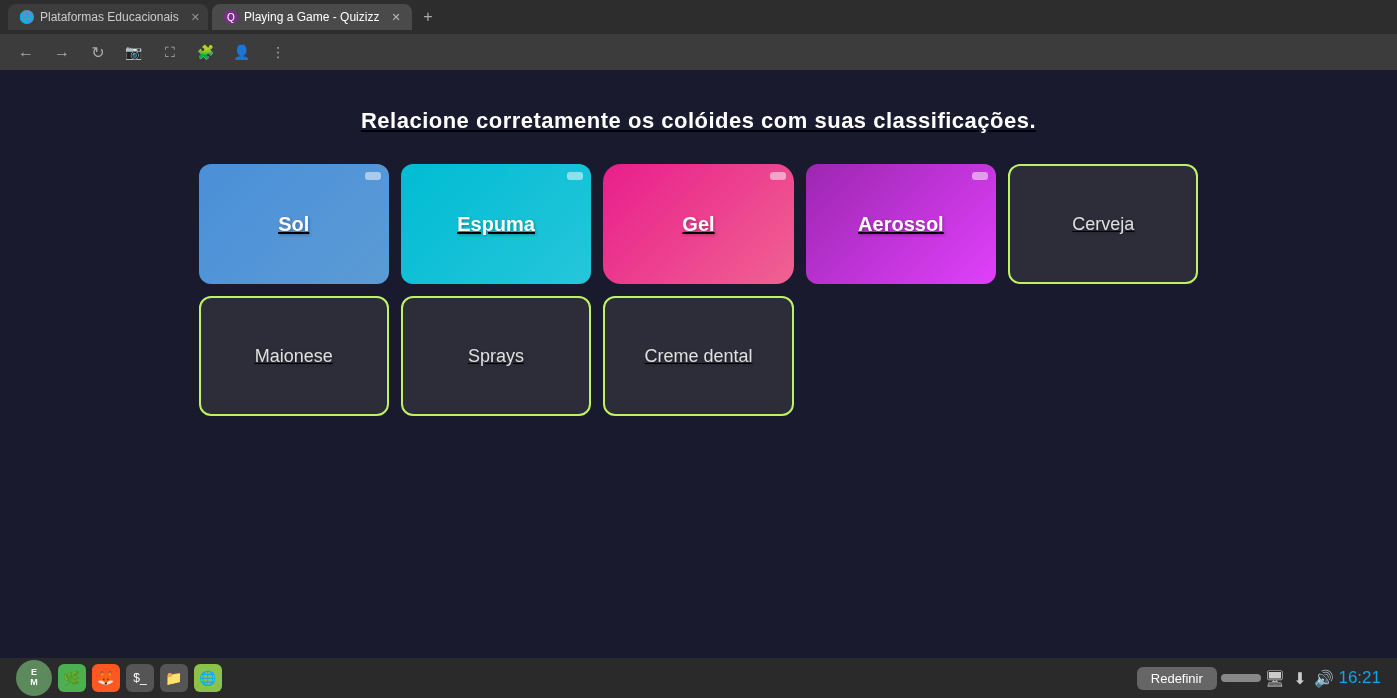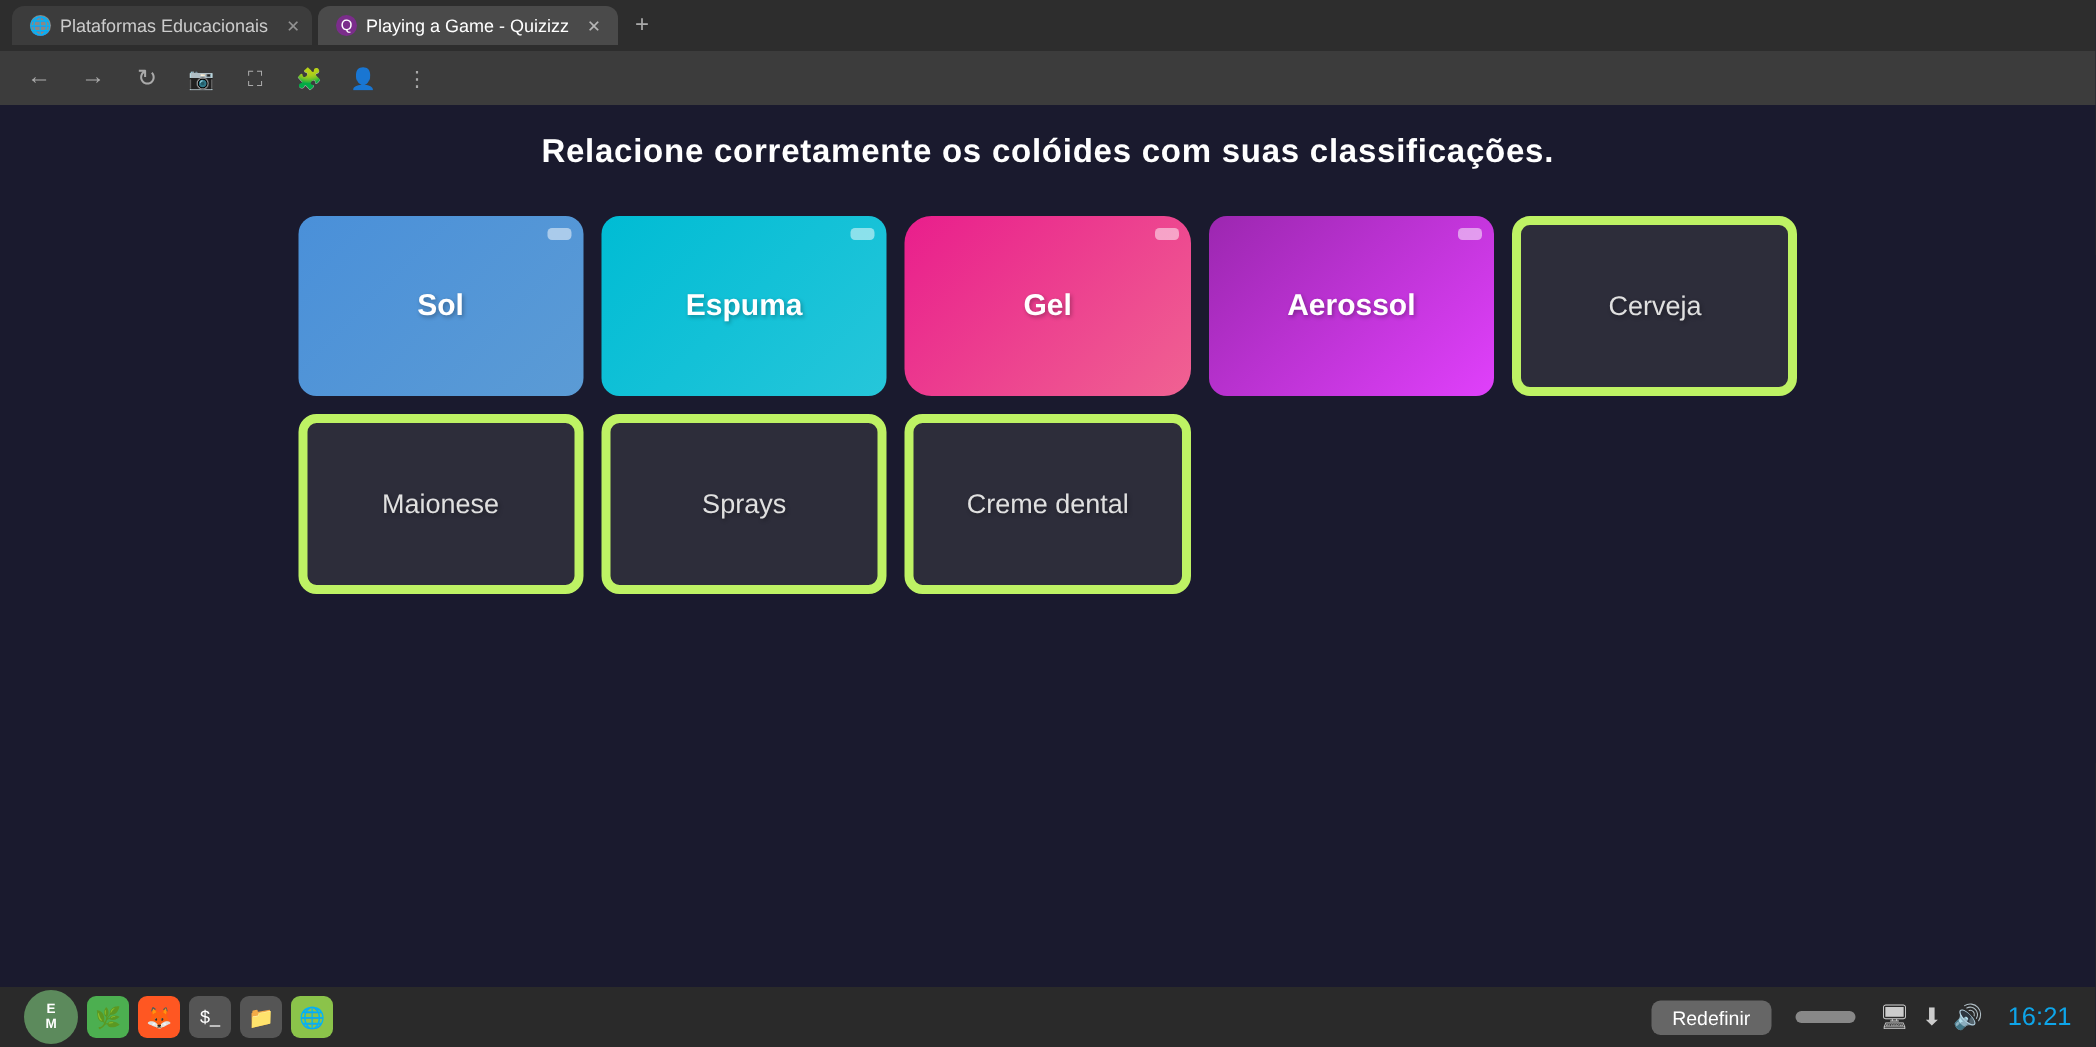--- a/index.html
+++ b/index.html
@@ -133,22 +133,23 @@
       font-size: 14px;
     }
 
     
     .game-area {
       flex: 1;
       background: #1a1a2e;
       display: flex;
       flex-direction: column;
       align-items: center;
-      padding: 18px 20px 20px;
+      padding: 38px 20px 20px;
       position: relative;
+      text-decoration: underline;
     }
 
     .question-text {
       color: #ffffff;
       font-size: 22px;
       font-weight: 600;
       text-align: center;
       margin-bottom: 30px;
       letter-spacing: 0.5px;
     }
@@ -195,21 +196,21 @@
     
     .card-blue { background: linear-gradient(135deg, #4a90d9, #5b9bd5); }
     .card-teal { background: linear-gradient(135deg, #00bcd4, #26c6da); }
     .card-yellow { background: linear-gradient(135deg, #f5a623, #f9c74f); }
     .card-pink { background: linear-gradient(135deg, #e91e8c, #f06292); border-radius: 18px; }
     .card-purple { background: linear-gradient(135deg, #9c27b0, #e040fb); }
 
     
     .card-dark {
       background: #2d2d3a;
-      border: 6px solid #bef264;
+      border: 2px solid #bef264;
     }
 
     .card-dark .card-label {
       color: #e0e0e0;
       font-weight: 500;
       font-size: 18px;
     }
 
     
     .bottom-bar {
@@ -242,21 +243,21 @@
       background: #8bc34a;
       border-radius: 4px;
       height: 24px;
       max-width: 200px;
     }
 
     .taskbar-right {
       margin-left: auto;
       display: flex;
       align-items: center;
-      gap: 16px;
+      gap: 4px;
     }
 
     .redefinir-btn {
       background: #666;
       color: white;
       border: none;
       border-radius: 6px;
       padding: 4px 14px;
       font-size: 13px;
       cursor: pointer;

